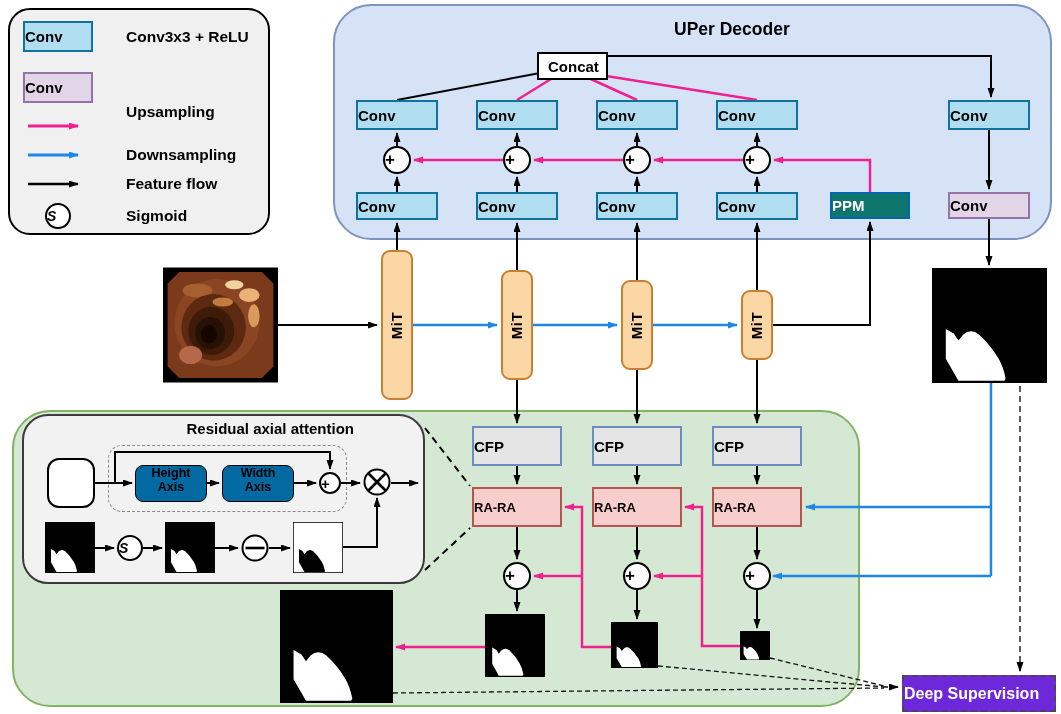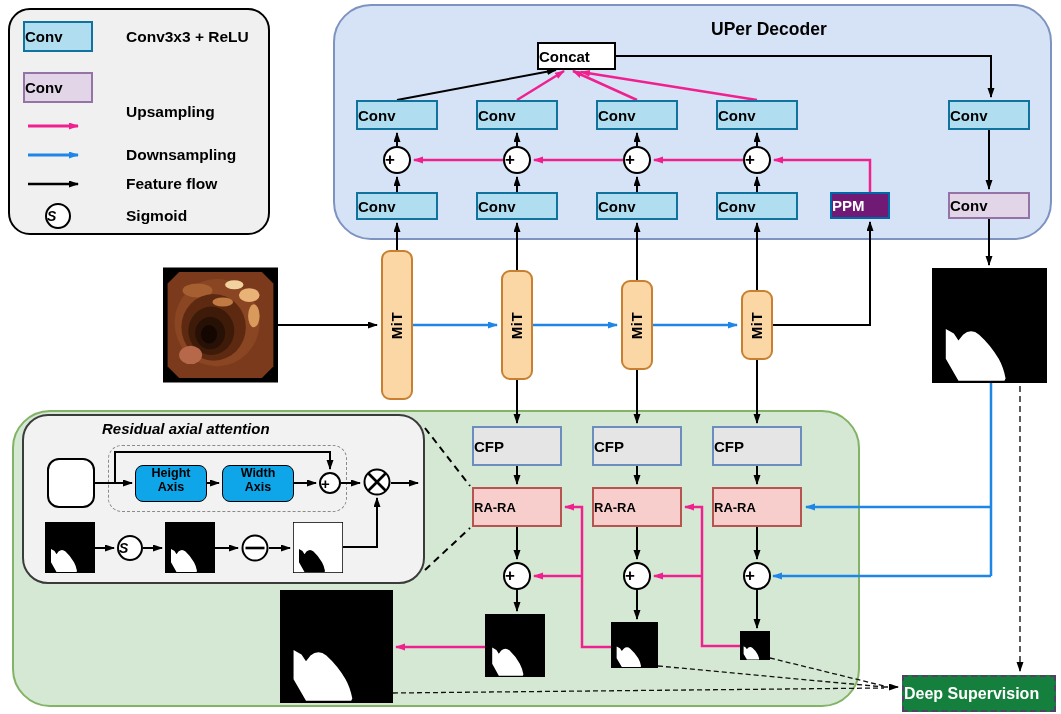--- a/index.html
+++ b/index.html
@@ -13,58 +13,58 @@
   .convp{background:#e1d5e7;border:2px solid #9673a6;font-size:15px;}
   .cfp{background:#e5e5e5;border:2px solid #6c8ebf;font-size:15px;}
   .rara{background:#f8cecc;border:2px solid #b85450;font-size:13px;}
   .circ{background:#fff;border:2px solid #000;border-radius:50%;}
   .title{position:absolute;font-weight:bold;font-size:17.5px;color:#000;z-index:4;white-space:nowrap;}
   .desc{position:absolute;font-weight:bold;font-size:15.5px;color:#000;display:flex;align-items:center;z-index:3;}
   .mit{background:#fad7a5;border:2px solid #c87f2f;border-radius:9px;}
   .mit span{transform:rotate(-90deg);font-size:15px;font-weight:bold;white-space:nowrap;letter-spacing:.5px;}
   .masksvg{position:absolute;z-index:3;display:block;}
   svg.overlay{position:absolute;left:0;top:0;z-index:2;pointer-events:none;}
-  .axisbox{background:#0ea5e9;border:1.5px solid #000;border-radius:8px;flex-direction:column;
+  .axisbox{background:#0369a1;border:1.5px solid #000;border-radius:8px;flex-direction:column;
            font-size:12.5px;line-height:14px;}
   .smalltitle{font-size:15px;}
 </style>
 </head>
 <body>
 
 <div id="canvas">
 
   <div class="panel" style="left:8px;top:8px;width:262px;height:227px;background:#f0f0f0;border-color:#000;border-radius:22px;z-index:1;"></div>
 
   <div class="panel" style="left:333px;top:4px;width:719px;height:236px;background:#d6e3f7;border-color:#7e93c0;z-index:1;"></div>
-  <div class="title" style="left:711px;top:19px;">UPer Decoder</div>
+  <div class="title" style="left:674px;top:19px;">UPer Decoder</div>
 
   <div class="panel" style="left:12px;top:410px;width:848px;height:297px;background:#d5e8d4;border-color:#82b366;z-index:1;"></div>
 
   <div class="panel" style="left:22px;top:414px;width:403px;height:170px;background:#f2f2f2;border-color:#3b3b3b;border-radius:26px;z-index:2;"></div>
-  <div class="title smalltitle" style="left:102px;top:420px;width:270px;text-align:left;font-style:italic;">Residual axial attention</div>
+  <div class="title smalltitle" style="left:84px;top:420px;width:270px;text-align:right;">Residual axial attention</div>
 
   <div class="node convb" style="left:23px;top:21px;width:70px;height:31px;">
       <span>Conv</span>
     </div>
   <div class="desc" style="left:126px;top:21px;height:31px;">Conv3x3 + ReLU</div>
 
   <div class="node convp" style="left:23px;top:72px;width:70px;height:31px;">
       <span>Conv</span>
     </div>
 
   <div class="desc" style="left:126px;top:100px;height:24px;">Upsampling</div>
   <div class="desc" style="left:126px;top:143px;height:24px;">Downsampling</div>
   <div class="desc" style="left:126px;top:172px;height:24px;">Feature flow</div>
 
   <div class="node circ" style="left:45px;top:203px;width:26px;height:26px;font-style:italic;font-size:14px;">
        <span>S</span>
     </div>
   <div class="desc" style="left:126px;top:204px;height:24px;">Sigmoid</div>
 
-  <div class="node" style="left:537px;top:42px;width:79px;height:28px;background:#fff;border:2px solid #000;font-size:15px;">
+  <div class="node" style="left:537px;top:52px;width:71px;height:28px;background:#fff;border:2px solid #000;font-size:15px;padding-left:9px;">
        <span>Concat</span>
     </div>
 
   <div class="node convb" style="left:356px;top:100px;width:82px;height:30px;">
       <span>Conv</span>
     </div>
   <div class="node convb" style="left:476px;top:100px;width:82px;height:30px;">
       <span>Conv</span>
     </div>
   <div class="node convb" style="left:596px;top:100px;width:82px;height:30px;">
@@ -93,21 +93,21 @@
   <div class="node convb" style="left:476px;top:192px;width:82px;height:28px;">
       <span>Conv</span>
     </div>
   <div class="node convb" style="left:596px;top:192px;width:82px;height:28px;">
       <span>Conv</span>
     </div>
   <div class="node convb" style="left:716px;top:192px;width:82px;height:28px;">
       <span>Conv</span>
     </div>
 
-  <div class="node" style="left:830px;top:192px;width:60px;height:27px;background:#701a75;border:2px solid #0068a8;color:#fff;font-size:15px;">
+  <div class="node" style="left:830px;top:192px;width:80px;height:27px;background:#0f766e;border:2px solid #0068a8;color:#fff;font-size:15px;">
        <span>PPM</span>
     </div>
 
   <div class="node convb" style="left:948px;top:100px;width:82px;height:30px;">
       <span>Conv</span>
     </div>
   <div class="node convp" style="left:948px;top:192px;width:82px;height:27px;">
       <span>Conv</span>
     </div>
 
@@ -232,21 +232,21 @@
   <svg class="masksvg" style="left:740px;top:631px;" width="30" height="29" viewBox="0 0 100 100" preserveAspectRatio="none">
     <rect width="100" height="100" fill="#000"></rect>
     <path d="M12,53 L19,57 L23,63 L27,58 Q34,52 41,58 Q51,67 58,79 Q62,86 64,96 L63,98 L23,98 L12,79 Z" fill="#fff"></path>
   </svg>
 
   <svg class="masksvg" style="left:280px;top:590px;" width="113" height="113" viewBox="0 0 100 100" preserveAspectRatio="none">
     <rect width="100" height="100" fill="#000"></rect>
     <path d="M12,53 L19,57 L23,63 L27,58 Q34,52 41,58 Q51,67 58,79 Q62,86 64,96 L63,98 L23,98 L12,79 Z" fill="#fff"></path>
   </svg>
 
-  <div class="node" style="left:902px;top:675px;width:154px;height:37px;background:#15803d;border:2.5px dashed #4f4263;color:#fff;font-size:16px;">
+  <div class="node" style="left:902px;top:675px;width:154px;height:37px;background:#6d28d9;border:2.5px dashed #4f4263;color:#fff;font-size:16px;">
        <span>Deep Supervision</span>
     </div>
 
   <svg class="overlay" width="1061" height="714" viewBox="0 0 1061 714">
     <defs>
       <marker id="ab" markerUnits="userSpaceOnUse" markerWidth="11" markerHeight="9" refX="9" refY="3.5" orient="auto">
         <path d="M0,0 L10,3.5 L0,7 Z" fill="#000"></path>
       </marker>
       <marker id="ap" markerUnits="userSpaceOnUse" markerWidth="11" markerHeight="9" refX="9" refY="3.5" orient="auto">
         <path d="M0,0 L10,3.5 L0,7 Z" fill="#f0218f"></path>

